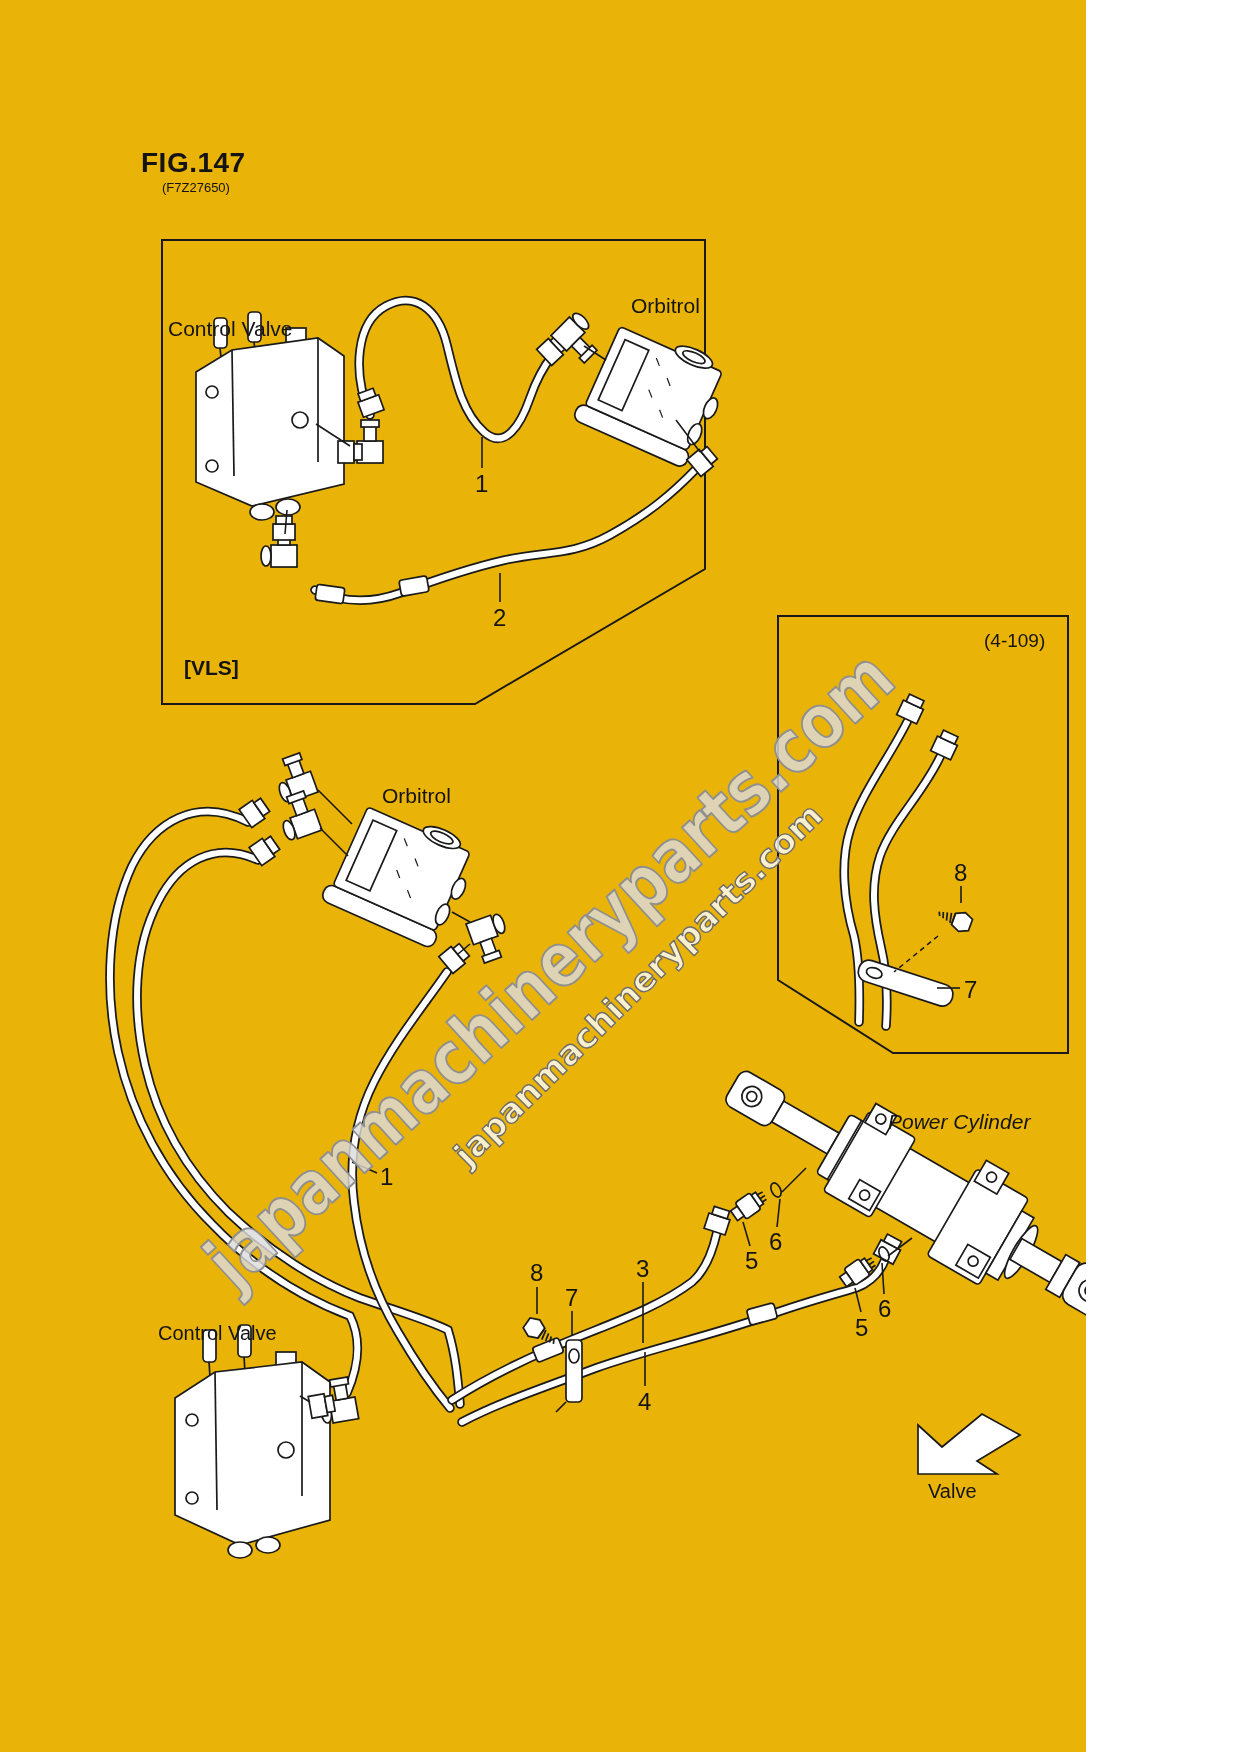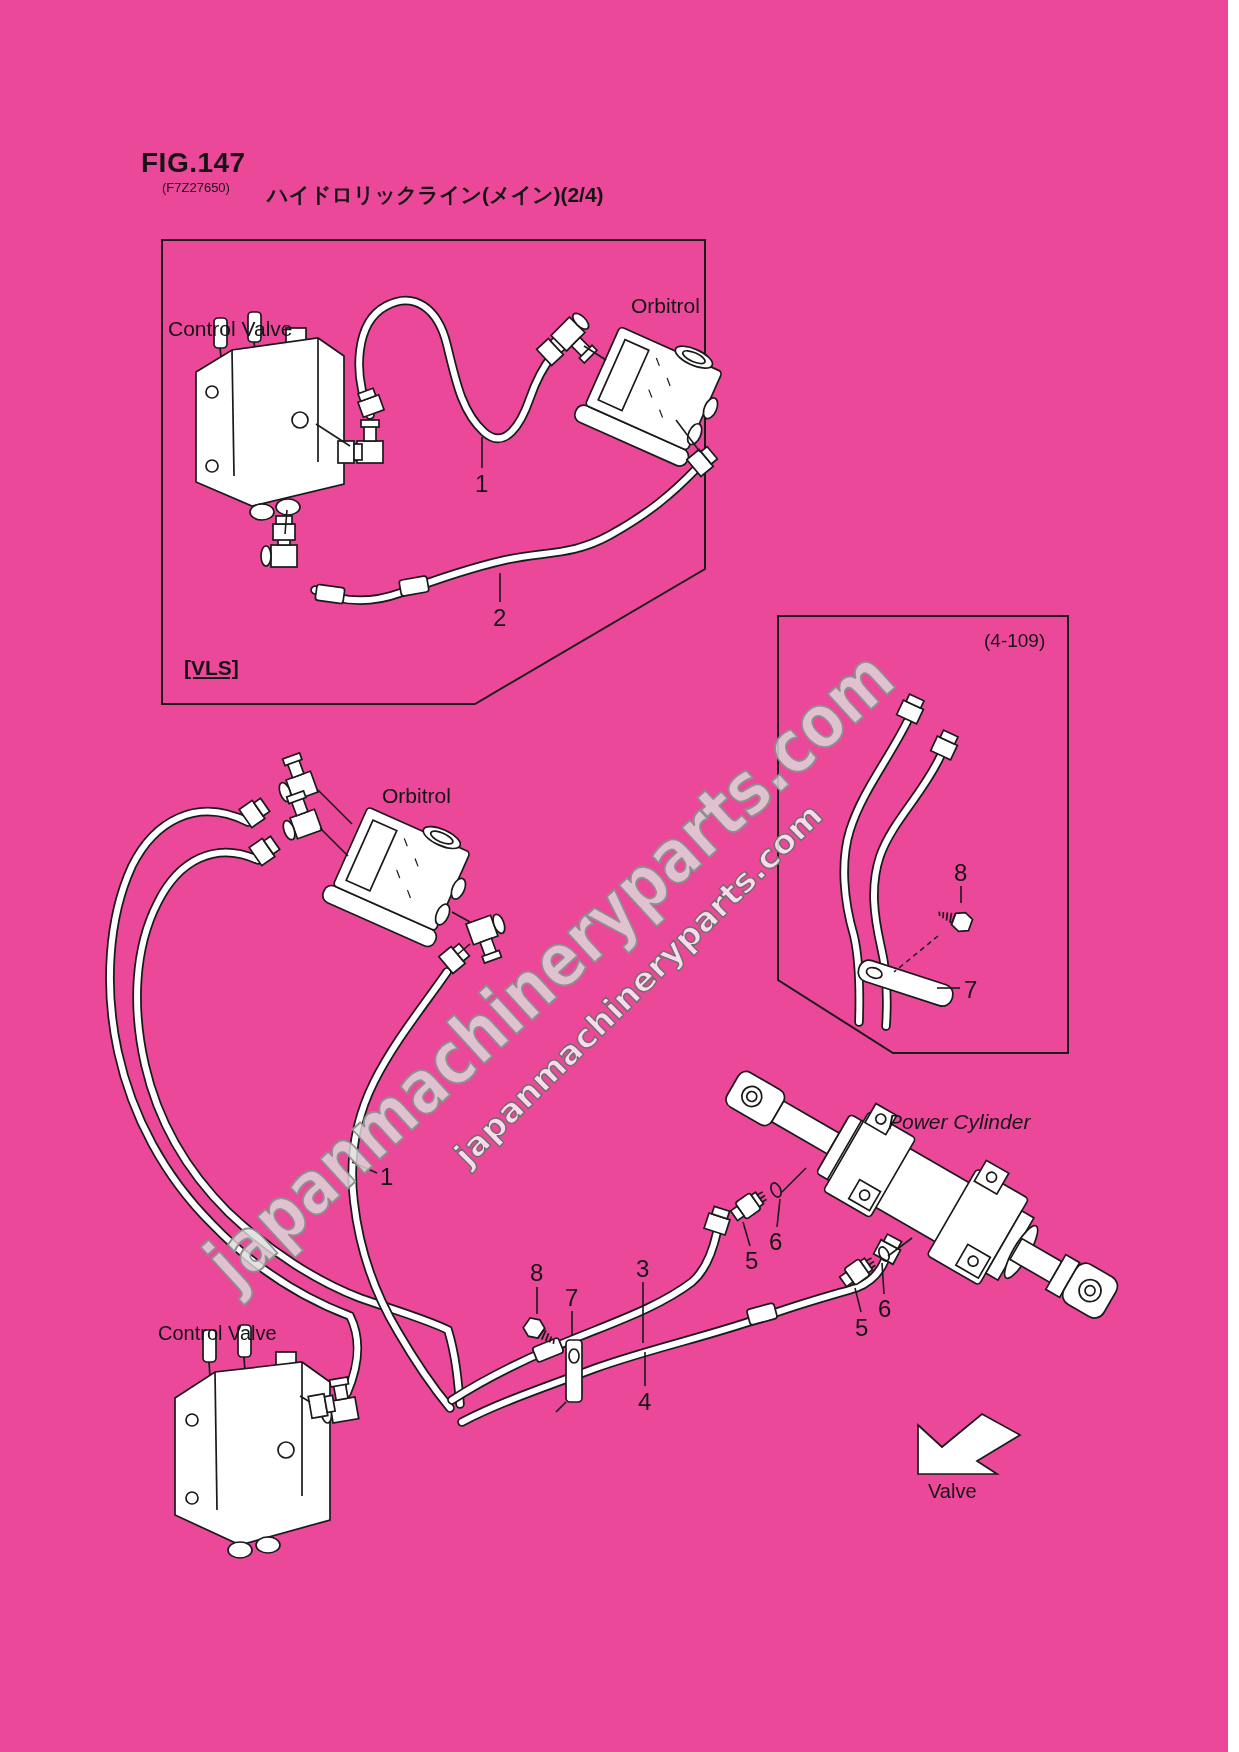--- a/index.html
+++ b/index.html
@@ -1,16 +1,16 @@
 <!DOCTYPE html>
 <html><head>
 <meta charset="utf-8">
 <style>
   html,body{margin:0;padding:0;background:#fff;}
-  .page{position:relative;width:1228px;height:1752px;background:#ec4899;overflow:hidden;
+  .page{position:relative;width:1086px;height:1752px;background:#eab308;overflow:hidden;
         font-family:"Liberation Sans", sans-serif;color:#111;}
   .lbl{position:absolute;white-space:nowrap;color:#141414;}
   .t-fig{font-size:28px;font-weight:bold;letter-spacing:.5px;}
   .t-head{font-size:28px;font-weight:bold;letter-spacing:.5px;}
   .t-code{font-size:13px;}
   .t-jp{font-size:21px;font-weight:bold;}
   .t-part{font-size:21px;}
   .t-part-sm{font-size:20px;}
   .t-tag{font-size:21px;font-weight:bold;}
   .t-ref{font-size:19px;}
@@ -278,27 +278,26 @@
       <line class="lead" x1="782" y1="1192" x2="806" y2="1168"></line>
       <line class="lead" x1="888" y1="1256" x2="912" y2="1238"></line>
     </g>
 
     <text x="235" y="1292" transform="rotate(-42.5 235 1292)" font-size="74" font-weight="bold" fill="#dcdcdc" fill-opacity="0.82" stroke="#8f8f8f" stroke-width="2" textLength="900" lengthAdjust="spacingAndGlyphs">japanmachineryparts.com</text>
     <text x="468" y="1168" transform="rotate(-44.5 468 1168)" font-size="33" font-weight="bold" fill="#ffffff" fill-opacity="0.8" stroke="#6e6e6e" stroke-width="1.4" textLength="500" lengthAdjust="spacingAndGlyphs">japanmachineryparts.com</text>
   </svg>
 
   <div class="lbl t-fig" style="left:141px;top:147px;">FIG.147</div>
   <div class="lbl t-code" style="left:162px;top:180px;">(F7Z27650)</div>
-  <div class="lbl t-jp" style="left:267px;top:181px;">ハイドロリックライン(メイン)(2/4)</div>
 
   <div class="lbl t-part" style="left:168px;top:317px;">Control Valve</div>
   <div class="lbl t-part" style="left:631px;top:294px;">Orbitrol</div>
   <div class="co" style="left:475px;top:470px;">1</div>
   <div class="co" style="left:493px;top:604px;">2</div>
-  <div class="lbl t-tag" style="left:184px;top:656px;text-decoration:underline;">[VLS]</div>
+  <div class="lbl t-tag" style="left:184px;top:656px;">[VLS]</div>
 
   <div class="lbl t-ref" style="left:984px;top:630px;">(4-109)</div>
   <div class="co" style="left:954px;top:859px;">8</div>
   <div class="co" style="left:964px;top:976px;">7</div>
 
   <div class="lbl t-part" style="left:382px;top:784px;">Orbitrol</div>
   <div class="co" style="left:380px;top:1163px;">1</div>
   <div class="lbl t-part" style="left:888px;top:1110px;font-style:italic;">Power Cylinder</div>
 
   <div class="co" style="left:530px;top:1259px;">8</div>

